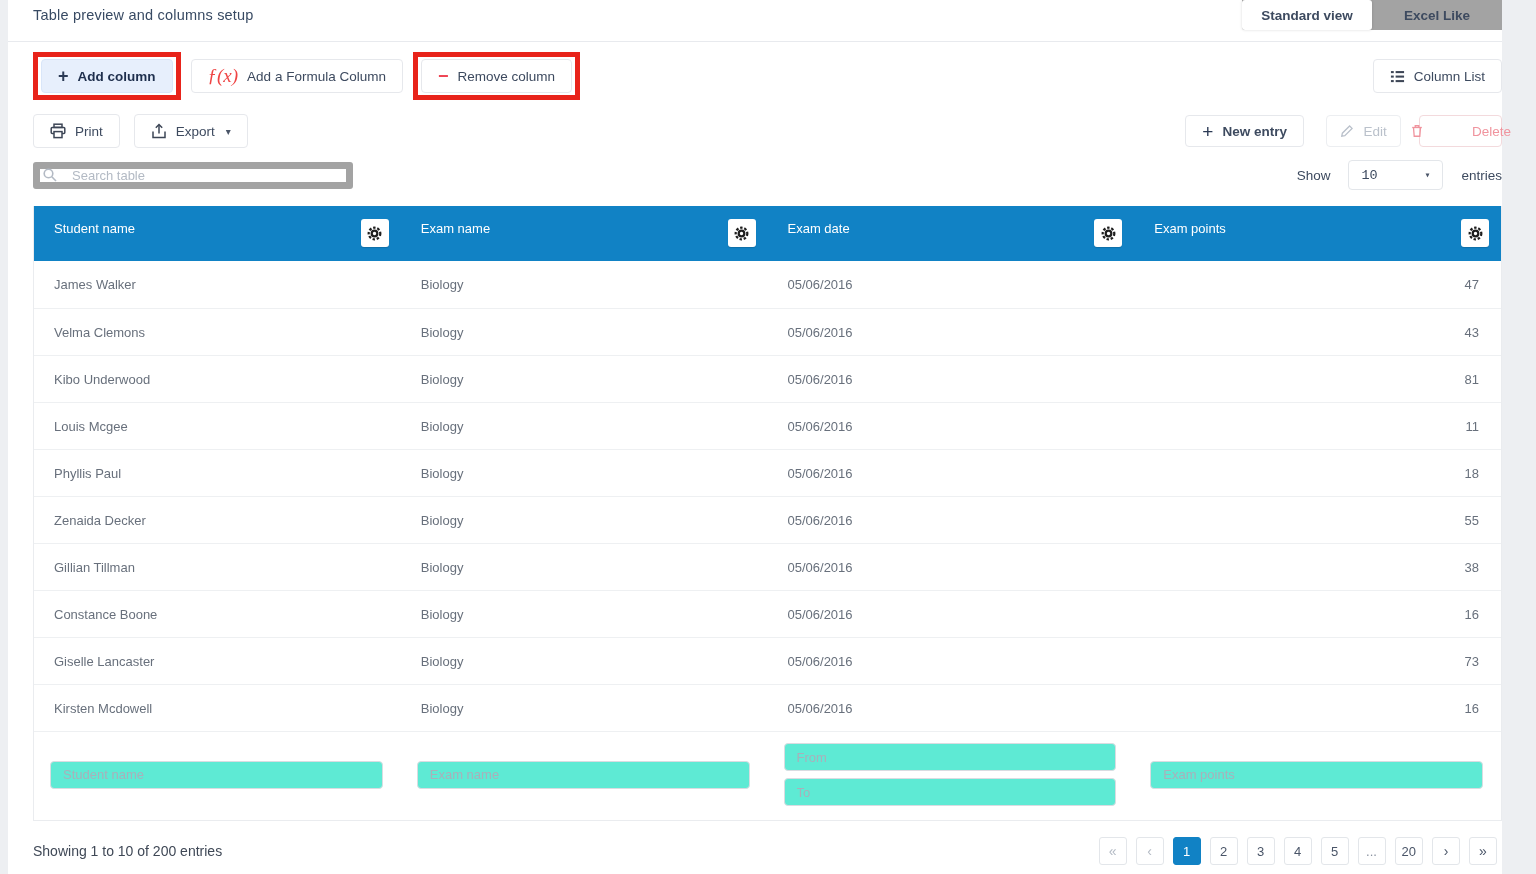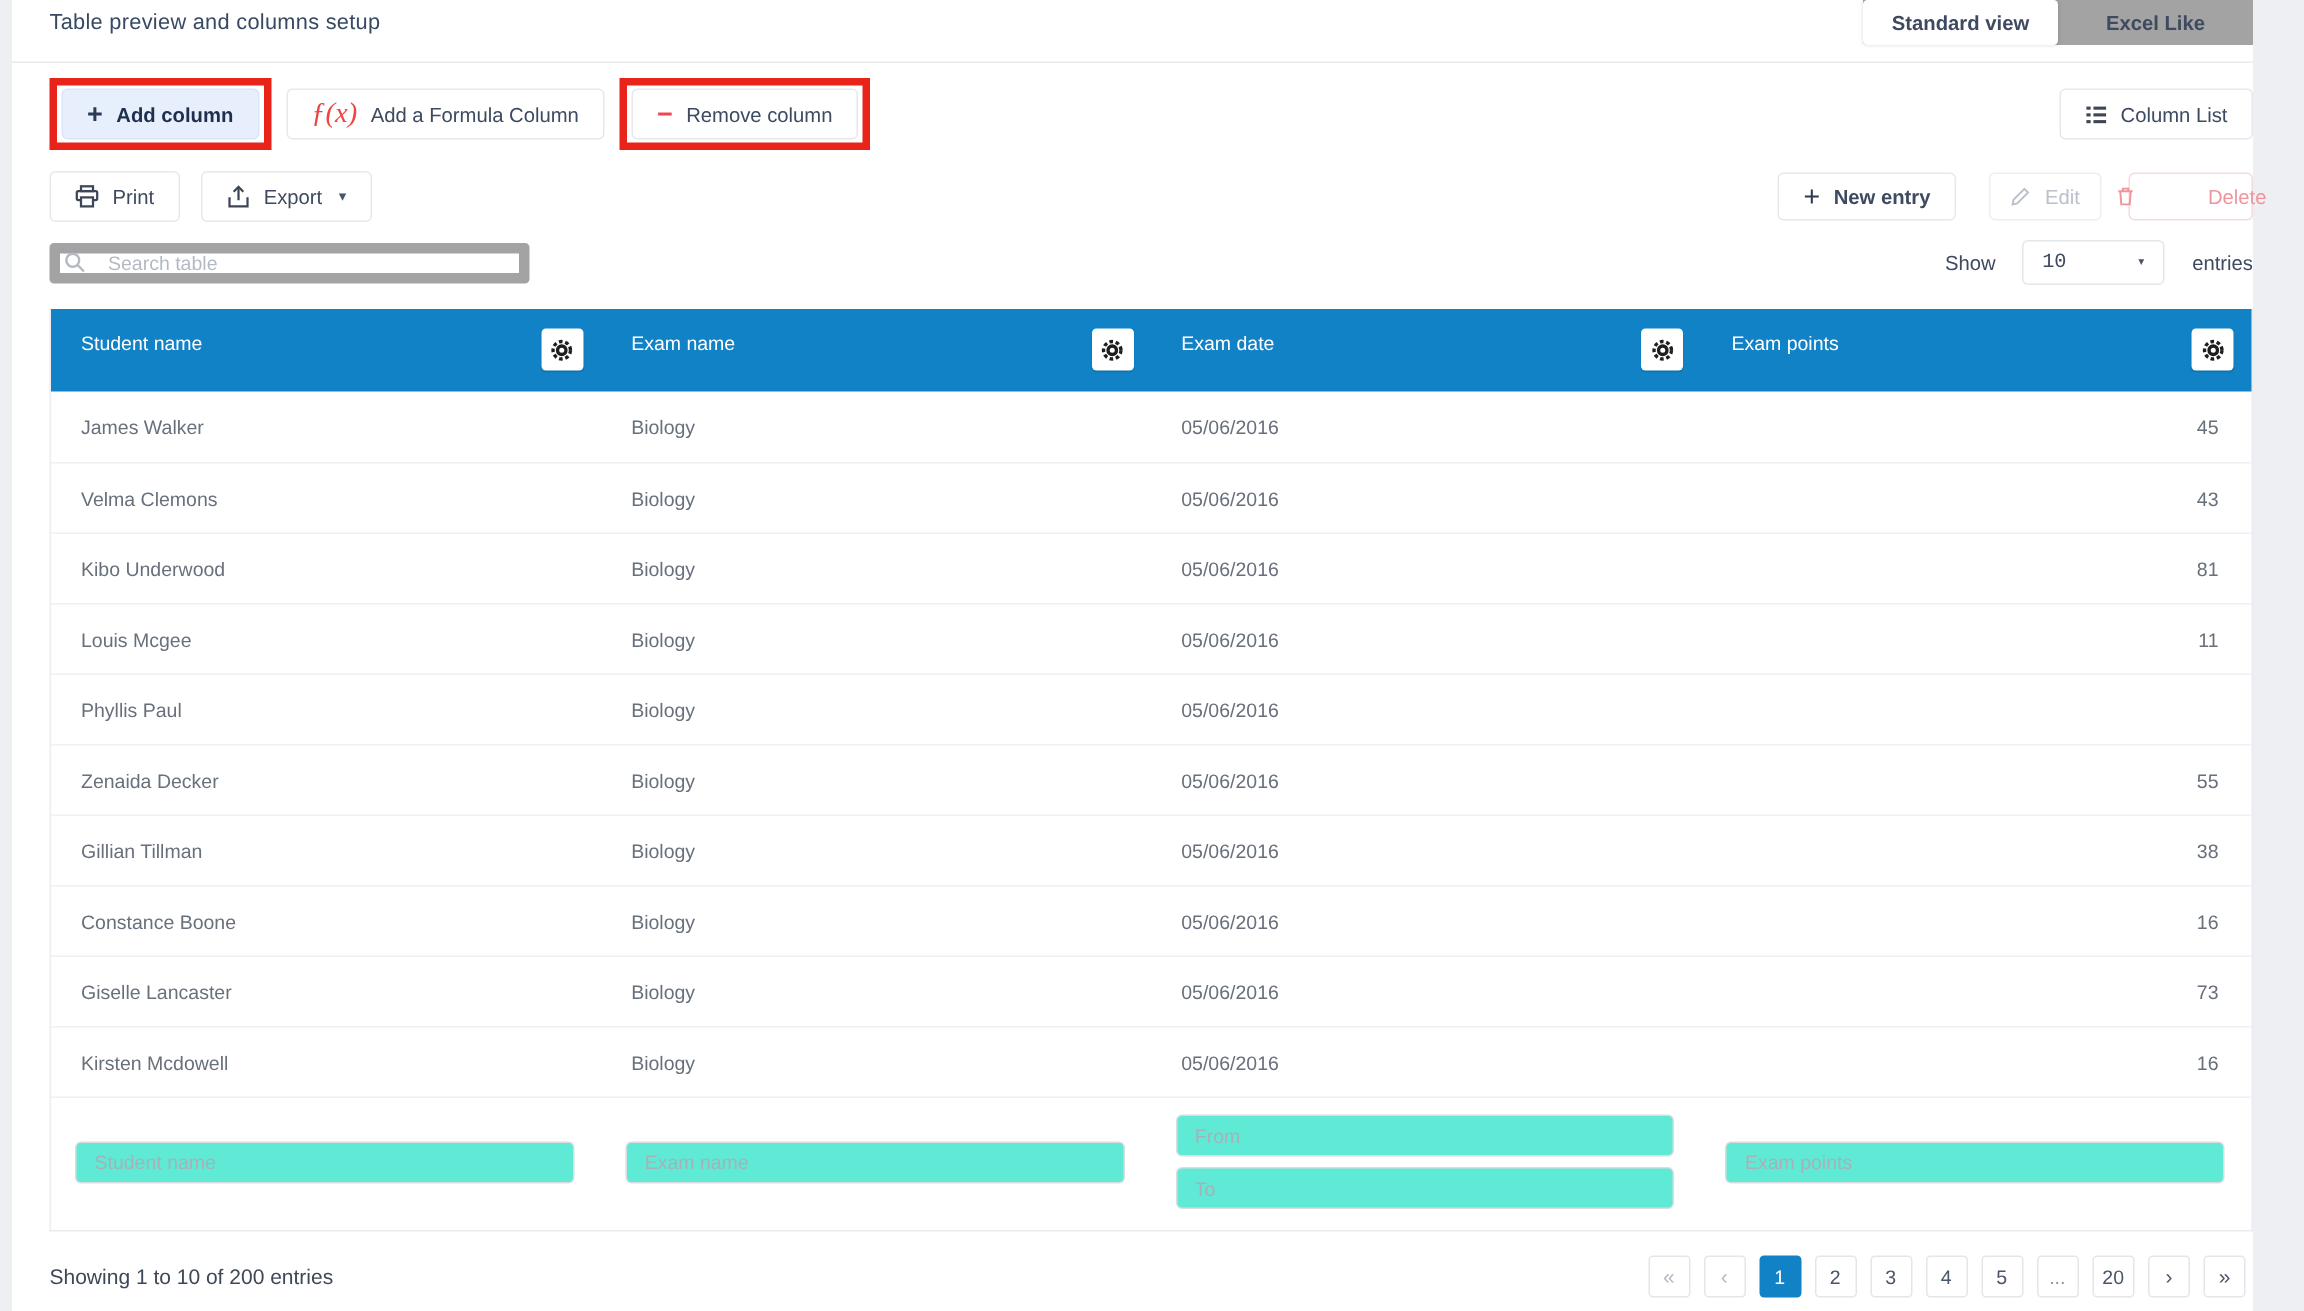--- a/index.html
+++ b/index.html
@@ -238,21 +238,21 @@
             </svg>
           </button>
         </div>
       </div>
 
       <div>
         <div class="trow">
           <div class="td">James Walker</div>
           <div class="td">Biology</div>
           <div class="td">05/06/2016</div>
-          <div class="td num">45</div>
+          <div class="td num">47</div>
         </div>
         <div class="trow">
           <div class="td">Velma Clemons</div>
           <div class="td">Biology</div>
           <div class="td">05/06/2016</div>
           <div class="td num">43</div>
         </div>
         <div class="trow">
           <div class="td">Kibo Underwood</div>
           <div class="td">Biology</div>
@@ -262,20 +262,21 @@
         <div class="trow">
           <div class="td">Louis Mcgee</div>
           <div class="td">Biology</div>
           <div class="td">05/06/2016</div>
           <div class="td num">11</div>
         </div>
         <div class="trow">
           <div class="td">Phyllis Paul</div>
           <div class="td">Biology</div>
           <div class="td">05/06/2016</div>
+          <div class="td num">18</div>
         </div>
         <div class="trow">
           <div class="td">Zenaida Decker</div>
           <div class="td">Biology</div>
           <div class="td">05/06/2016</div>
           <div class="td num">55</div>
         </div>
         <div class="trow">
           <div class="td">Gillian Tillman</div>
           <div class="td">Biology</div>

